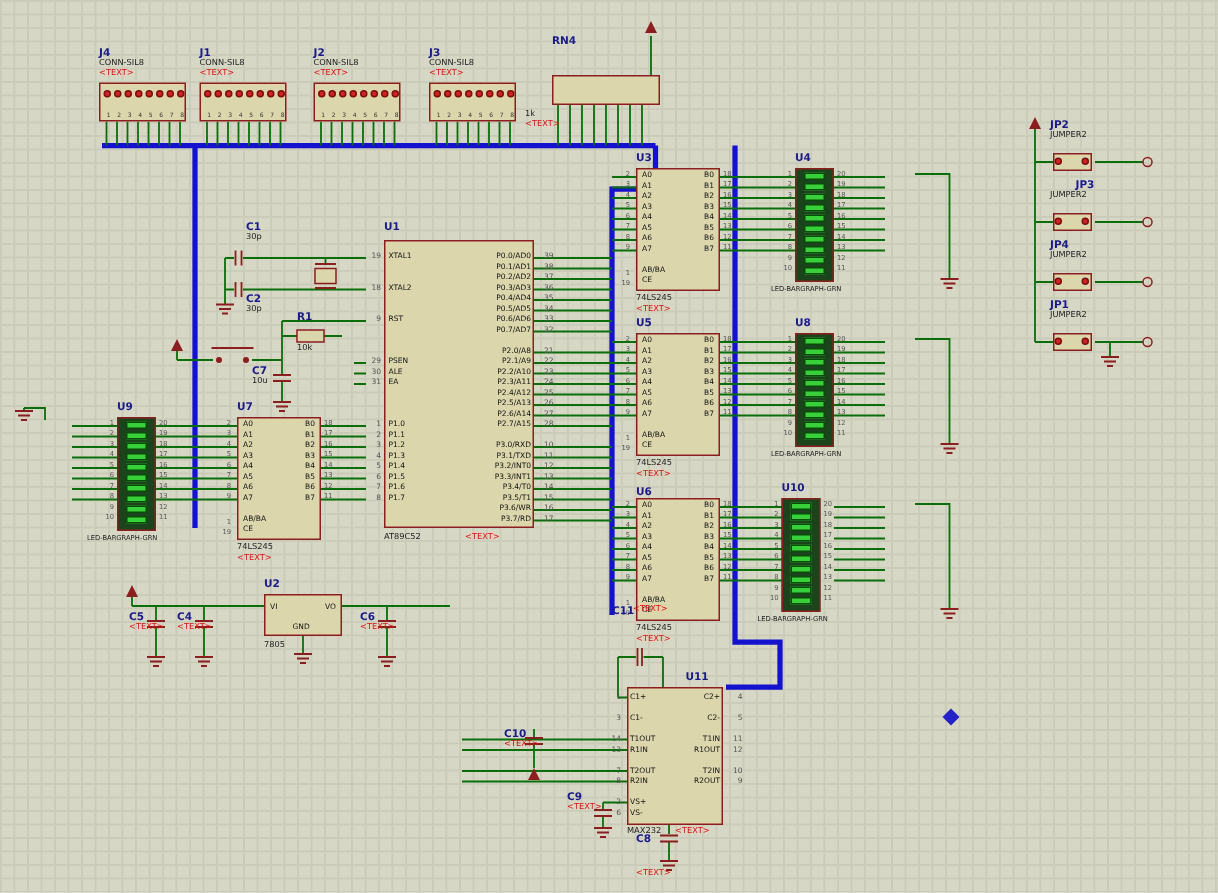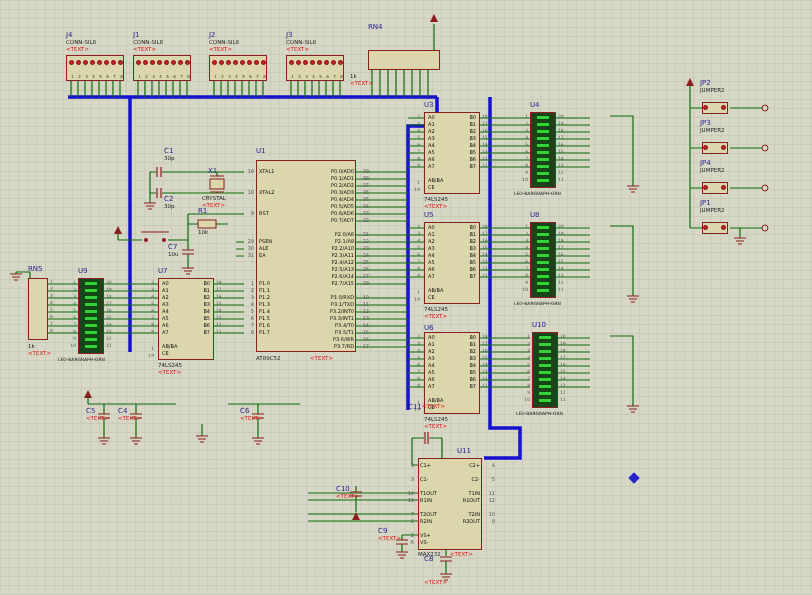--- a/index.html
+++ b/index.html
@@ -3,21 +3,21 @@
 <meta charset="utf-8">
 <style>
   html,body{margin:0;padding:0;}
   body{font-family:"DejaVu Sans", sans-serif;}
   #canvas{position:relative;width:812px;height:595px;background:#d7d7c5;overflow:hidden;}
   #grid{position:absolute;inset:0;
     background-image:linear-gradient(#cbcbb9 1px,transparent 1px),linear-gradient(90deg,#cbcbb9 1px,transparent 1px);
     background-size:9px 9px;}
   svg.layer{position:absolute;left:0;top:0;}
   .comp{position:absolute;line-height:1;}
-  .ref{position:absolute;color:#1a1a8c;font-size:7px;font-weight:normal;white-space:nowrap;}
+  .ref{position:absolute;color:#1a1a8c;font-size:7px;font-weight:bold;white-space:nowrap;}
   .typ{position:absolute;color:#1d1d1d;font-size:5.5px;white-space:nowrap;}
   .txt{position:absolute;color:#e01010;font-size:5.5px;white-space:nowrap;}
   .body{position:absolute;background:#dcd6ac;border:1px solid #8b1f1f;box-sizing:border-box;}
   .bgbody{background:#1c441c;}
   .lblcol{position:absolute;font-size:5px;color:#111;}
   .lblcol span{display:block;height:7px;white-space:nowrap;}
   .lblcol.right{text-align:right;}
   .numcol{position:absolute;font-size:4.5px;color:#555;}
   .numcol span{display:block;height:7px;width:10px;text-align:right;}
   .numcol.ltr span{text-align:left;}
@@ -536,21 +536,21 @@
         <span>17</span>
         <span>16</span>
         <span>15</span>
         <span>14</span>
         <span>13</span>
         <span>12</span>
         <span>11</span>
       </div>
     <div class="typ" style="left:-8px;top:92px;font-size:4.5px">LED-BARGRAPH-GRN</div>
   </div>
-  <div class="comp" style="left:524px;top:320px;width:60px;height:110px">
+  <div class="comp" style="left:513px;top:320px;width:60px;height:110px">
     <div class="ref" style="left:8px;top:2px">U10</div>
     <div class="body bgbody" style="left:8px;top:12px;width:26px;height:76px">
       <div class="segs">
           <span class="seg" style="display:block"></span>
           <span class="seg" style="display:block"></span>
           <span class="seg" style="display:block"></span>
           <span class="seg" style="display:block"></span>
           <span class="seg" style="display:block"></span>
           <span class="seg" style="display:block"></span>
           <span class="seg" style="display:block"></span>
@@ -621,36 +621,20 @@
         <span>16</span>
         <span>15</span>
         <span>14</span>
         <span>13</span>
         <span>12</span>
         <span>11</span>
       </div>
     <div class="typ" style="left:-12px;top:92px;font-size:4.5px">LED-BARGRAPH-GRN</div>
   </div>
 
-  <div class="comp" style="left:20px;top:264px;width:50px;height:100px">
-    <div class="ref" style="left:8px;top:2px">RN5</div>
-    <div class="body" style="left:8px;top:14px;width:20px;height:62px"></div>
-    <div class="numcol ltr" style="left:30px;top:16px">
-        <span>1</span>
-        <span>2</span>
-        <span>3</span>
-        <span>4</span>
-        <span>5</span>
-        <span>6</span>
-        <span>7</span>
-        <span>8</span>
-      </div>
-    <div class="typ" style="left:8px;top:80px">1k</div>
-    <div class="txt" style="left:8px;top:87px">&lt;TEXT&gt;</div>
-  </div>
 
   <div class="comp" style="left:240px;top:146px;width:132px;height:222px">
     <div class="ref" style="left:16px;top:2px">U1</div>
     <div class="body" style="left:16px;top:14px;width:100px;height:192px"></div>
     <div class="rows" style="left:2px;top:22px;width:60px">
         <div class="prow">
         <span class="nl">19</span>
         <span class="pl">XTAL1</span>
       </div>
         <div class="prow">
@@ -849,42 +833,46 @@
       </div>
         <div class="prow">
         <span class="pr">P3.7/RD</span>
         <span class="nr">17</span>
       </div>
       </div>
     <div class="typ" style="left:16px;top:210px">AT89C52</div>
     <div class="txt" style="left:70px;top:210px">&lt;TEXT&gt;</div>
   </div>
 
-  <div class="comp" style="left:200px;top:166px;width:50px;height:45px">
-    <div class="ref" style="left:8px;top:2px">X1</div>
-    <div class="typ" style="left:2px;top:30px">CRYSTAL</div>
-    <div class="txt" style="left:2px;top:37px">&lt;TEXT&gt;</div>
-  </div>
   <div class="comp" style="left:164px;top:148px;width:30px;height:16px">
     <div class="ref" style="left:0;top:0">C1</div>
     <div class="typ" style="left:0;top:8px">30p</div>
   </div>
   <div class="comp" style="left:164px;top:196px;width:30px;height:16px">
     <div class="ref" style="left:0;top:0">C2</div>
     <div class="typ" style="left:0;top:8px">30p</div>
   </div>
   <div class="comp" style="left:168px;top:244px;width:30px;height:16px">
     <div class="ref" style="left:0;top:0">C7</div>
     <div class="typ" style="left:0;top:8px">10u</div>
   </div>
   <div class="comp" style="left:196px;top:208px;width:30px;height:28px">
     <div class="ref" style="left:2px;top:0">R1</div>
     <div class="typ" style="left:2px;top:22px">10k</div>
   </div>
 
+  <div class="comp" style="left:168px;top:384px;width:70px;height:56px">
+    <div class="ref" style="left:8px;top:2px">U2</div>
+    <div class="body" style="left:8px;top:12px;width:52px;height:28px">
+      <span class="inpin" style="left:3px;top:6px">VI</span>
+      <span class="inpin" style="right:3px;top:6px">VO</span>
+      <span class="inpin" style="left:18px;bottom:2px">GND</span>
+    </div>
+    <div class="typ" style="left:8px;top:44px">7805</div>
+  </div>
   <div class="comp" style="left:86px;top:408px;width:26px;height:16px">
     <div class="ref" style="left:0;top:0">C5</div>
     <div class="txt" style="left:0;top:8px">&lt;TEXT&gt;</div>
   </div>
   <div class="comp" style="left:118px;top:408px;width:26px;height:16px">
     <div class="ref" style="left:0;top:0">C4</div>
     <div class="txt" style="left:0;top:8px">&lt;TEXT&gt;</div>
   </div>
   <div class="comp" style="left:240px;top:408px;width:26px;height:16px">
     <div class="ref" style="left:0;top:0">C6</div>
@@ -1016,21 +1004,21 @@
   </div>
 
   <div class="comp" style="left:698px;top:80px;width:36px;height:36px">
     <div class="ref" style="left:2px;top:0">JP2</div>
     <div class="typ" style="left:2px;top:8px">JUMPER2</div>
     <div class="body" style="left:4px;top:22px;width:26px;height:12px"></div>
     <span class="adot" style="left:5px;top:25px"></span>
     <span class="adot" style="left:23px;top:25px"></span>
   </div>
   <div class="comp" style="left:698px;top:120px;width:36px;height:36px">
-    <div class="ref" style="left:2px;top:0">JP3</div>
+    <div class="ref" style="left:19px;top:0">JP3</div>
     <div class="typ" style="left:2px;top:8px">JUMPER2</div>
     <div class="body" style="left:4px;top:22px;width:26px;height:12px"></div>
     <span class="adot" style="left:5px;top:25px"></span>
     <span class="adot" style="left:23px;top:25px"></span>
   </div>
   <div class="comp" style="left:698px;top:160px;width:36px;height:36px">
     <div class="ref" style="left:2px;top:0">JP4</div>
     <div class="typ" style="left:2px;top:8px">JUMPER2</div>
     <div class="body" style="left:4px;top:22px;width:26px;height:12px"></div>
     <span class="adot" style="left:5px;top:25px"></span>

